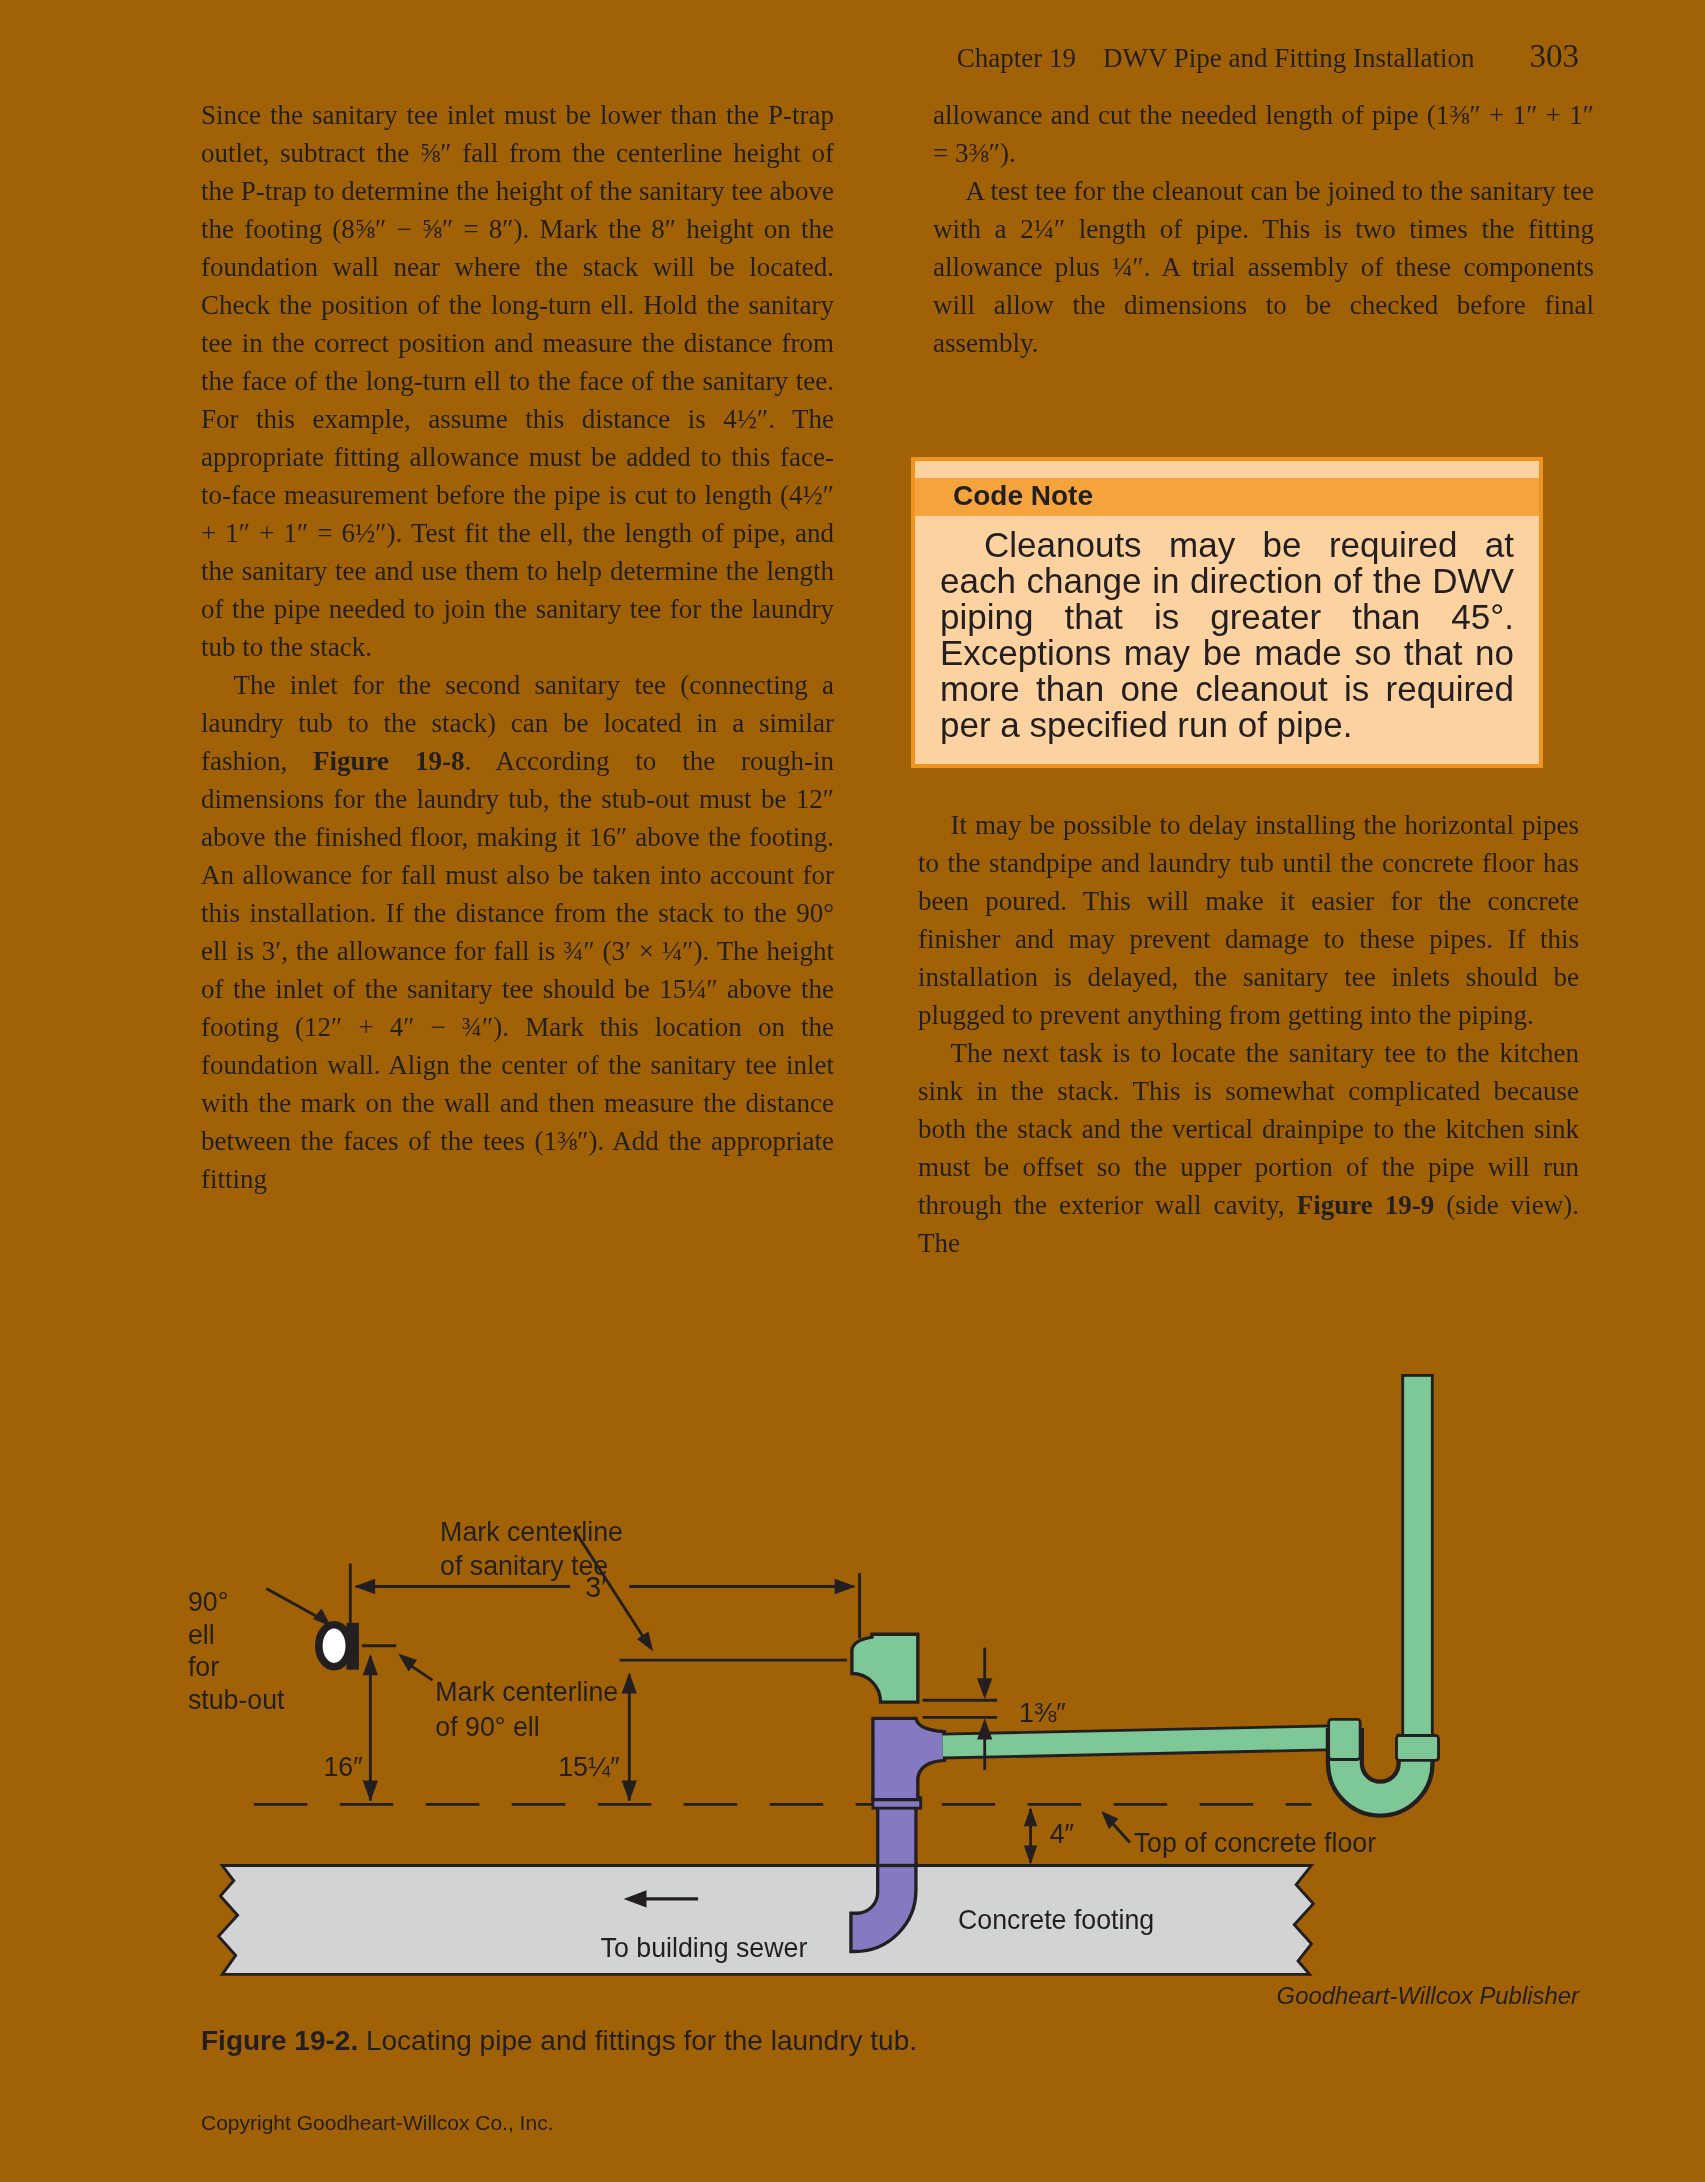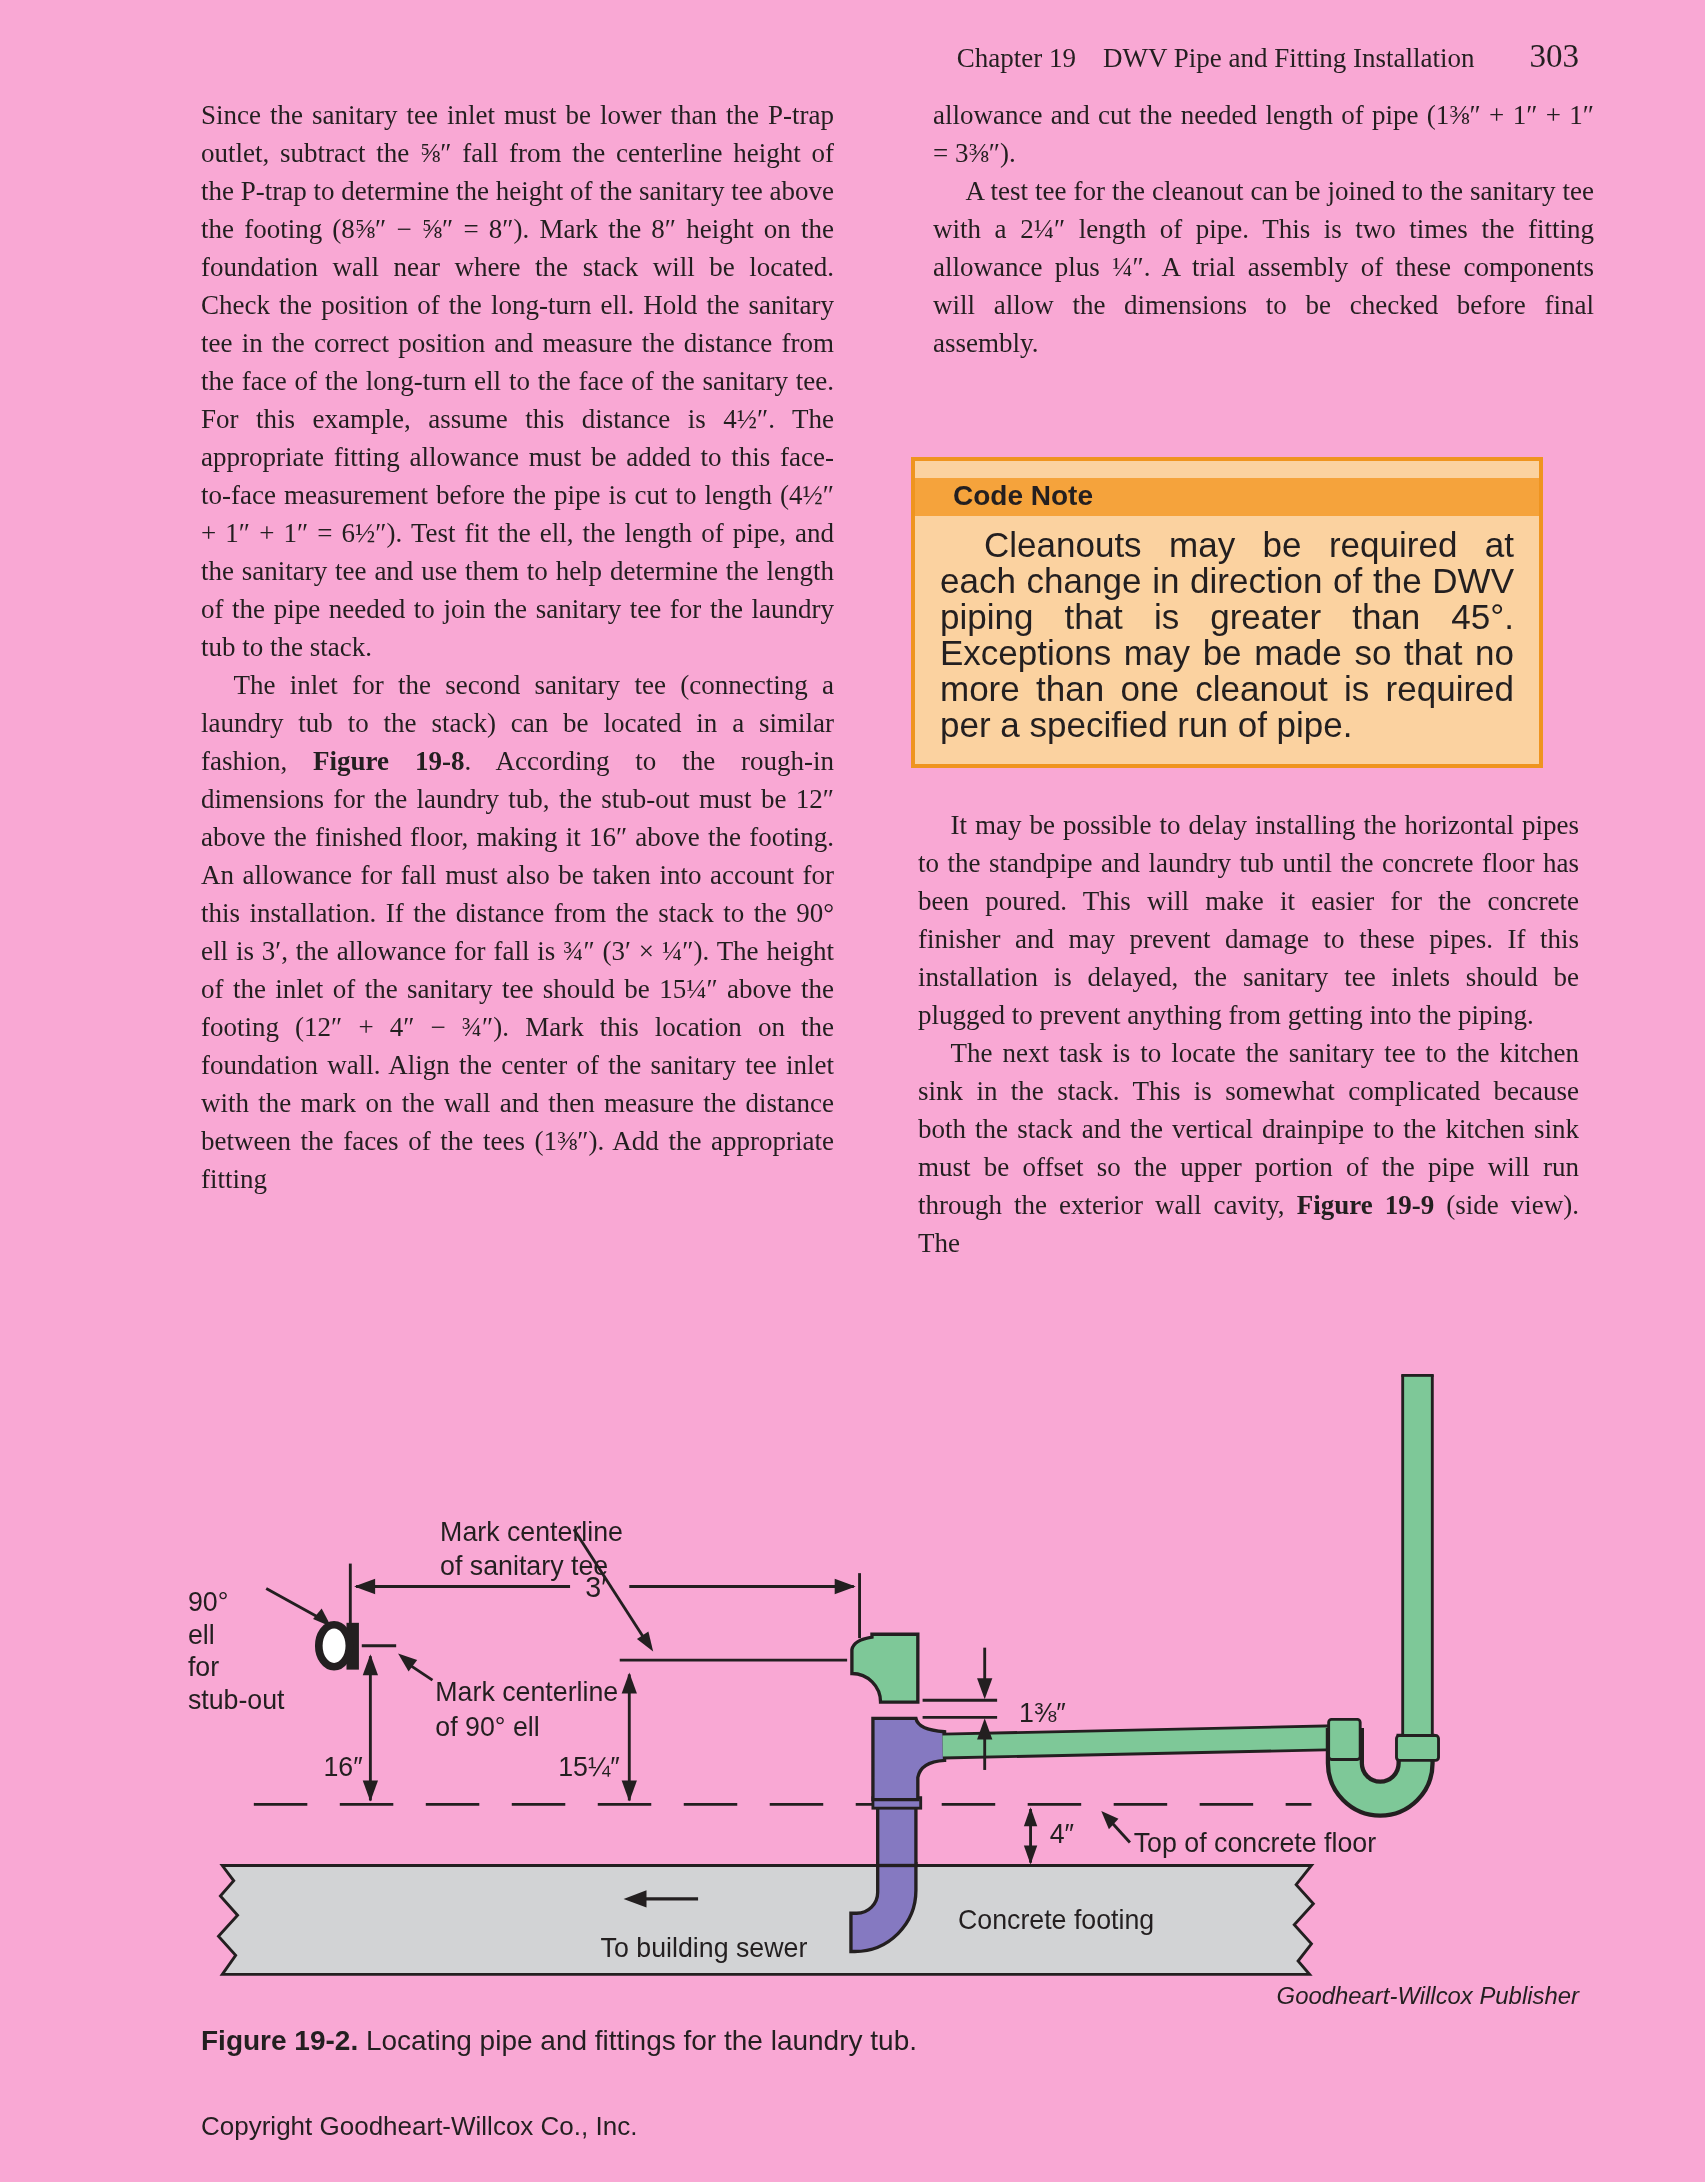--- a/index.html
+++ b/index.html
@@ -1,16 +1,16 @@
 <!DOCTYPE html>
 <html><head>
 <meta charset="utf-8">
 <style>
   html,body{margin:0;padding:0;background:#ffffff;}
-  .page{position:relative;width:1705px;height:2182px;background:#f9a8d4;color:#231f20;overflow:hidden;text-decoration:underline;}
+  .page{position:relative;width:1705px;height:2182px;background:#a16207;color:#231f20;overflow:hidden;text-decoration:underline;}
 
   .runhead{position:absolute;top:38px;left:201px;width:1378px;text-align:right;
            font-family:"Liberation Serif",serif;font-size:27px;color:#231f20;}
   .runhead .chap{margin-right:27px;}
   .runhead .pagenum{font-size:33px;margin-left:55px;}
 
   .col{position:absolute;font-family:"Liberation Serif",serif;font-size:27px;
        line-height:38px;text-align:justify;color:#231f20;}
   .col p{margin:0;}
   .col p.ind{text-indent:32.5px;}
@@ -28,21 +28,21 @@
             text-align:justify;color:#231f20;padding:11.5px 25px 5.7px 25px;text-indent:44px;}
 
   .figwrap{position:absolute;left:134px;top:1319px;width:1453px;height:707px;}
   svg text{font-family:"Liberation Sans",sans-serif;font-size:28px;fill:#231f20;}
   svg text.big{font-size:30px;}
   svg text.credit{font-size:25px;font-style:italic;}
 
   .caption{position:absolute;left:201px;top:2025px;width:1147px;
            font-family:"Liberation Sans",sans-serif;font-size:28px;color:#231f20;}
   .copyright{position:absolute;left:201px;top:2111px;
-           font-family:"Liberation Sans",sans-serif;font-size:26px;color:#231f20;}
+           font-family:"Liberation Sans",sans-serif;font-size:21px;color:#231f20;}
 </style>
 </head>
 <body>
 
 <div class="page">
 
   <div class="runhead">
     <span class="chap">Chapter 19</span><span>DWV Pipe and Fitting Installation</span><span class="pagenum">303</span>
   </div>
 

